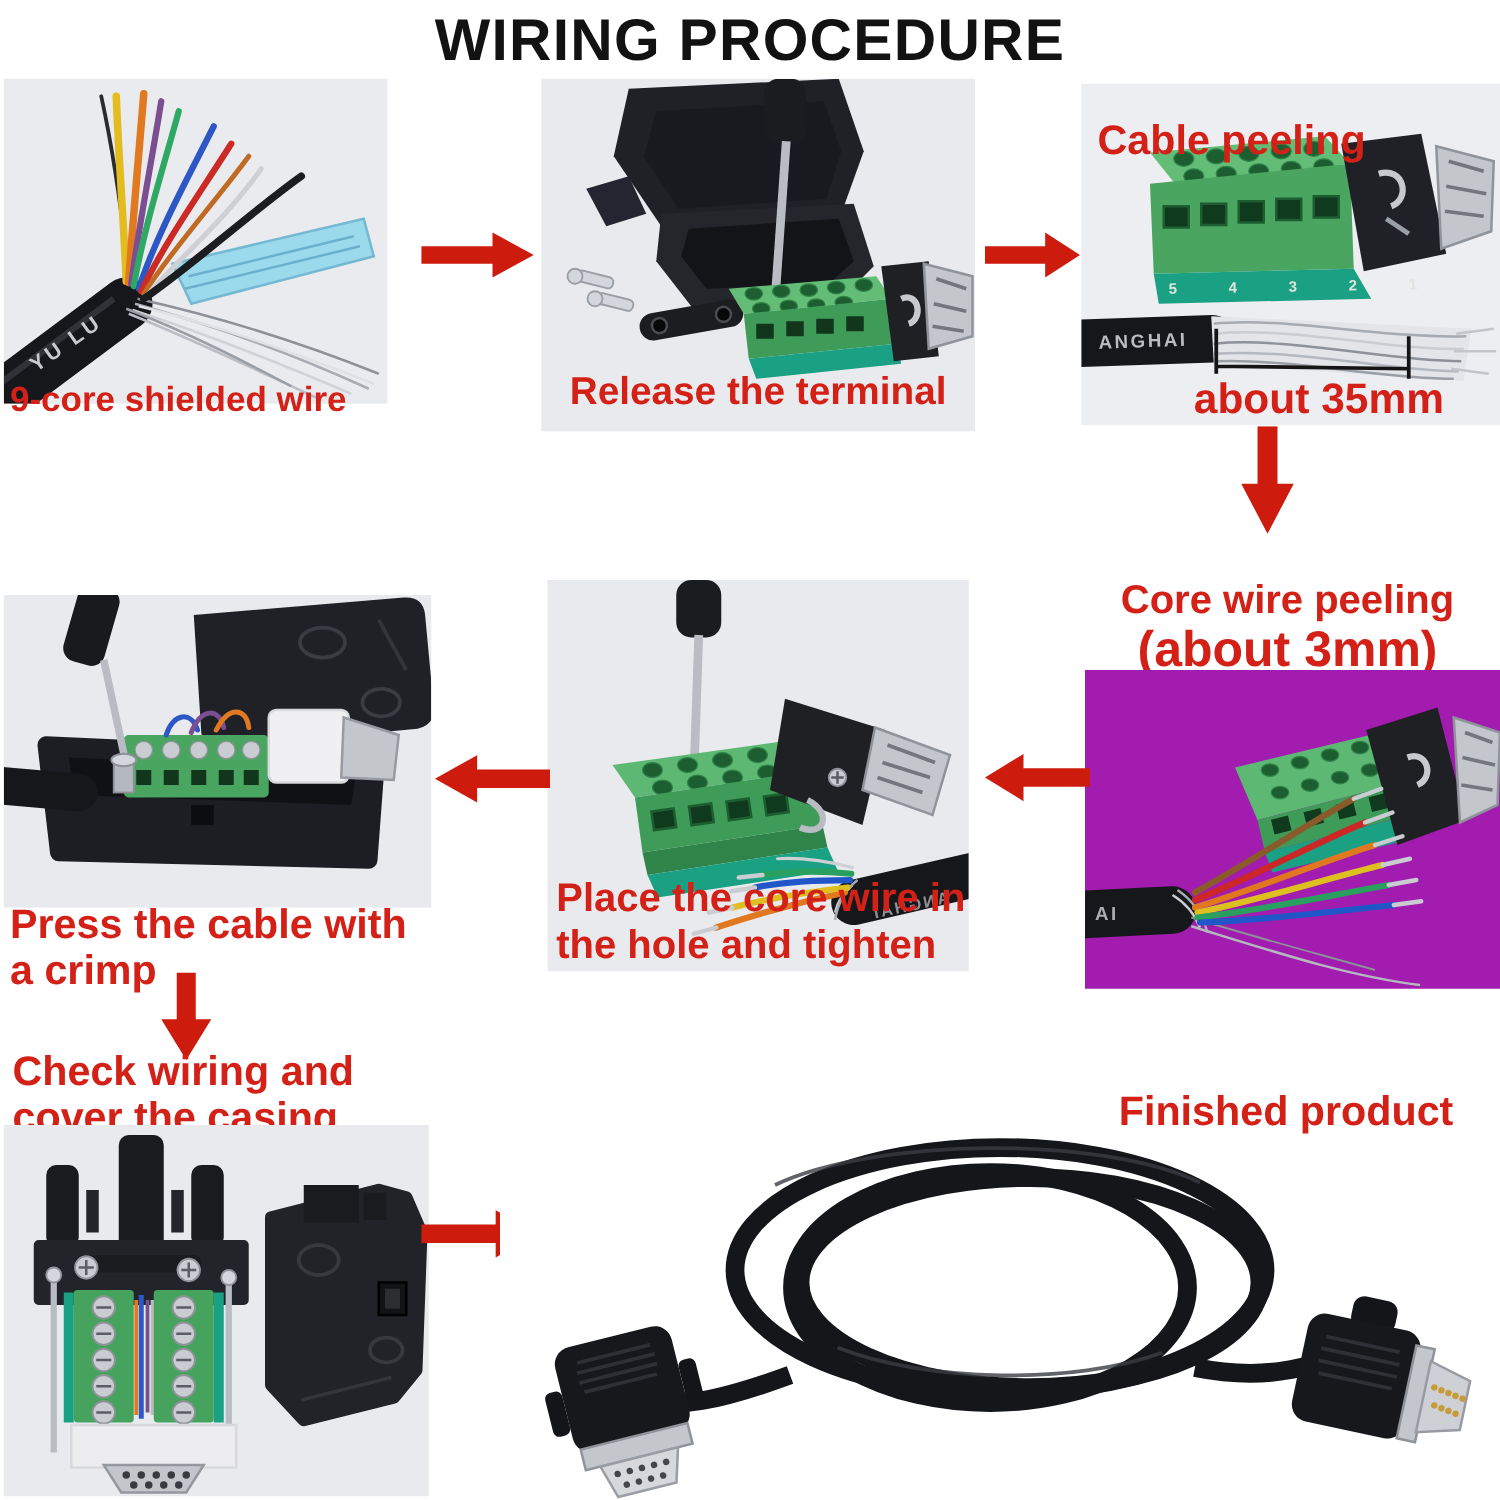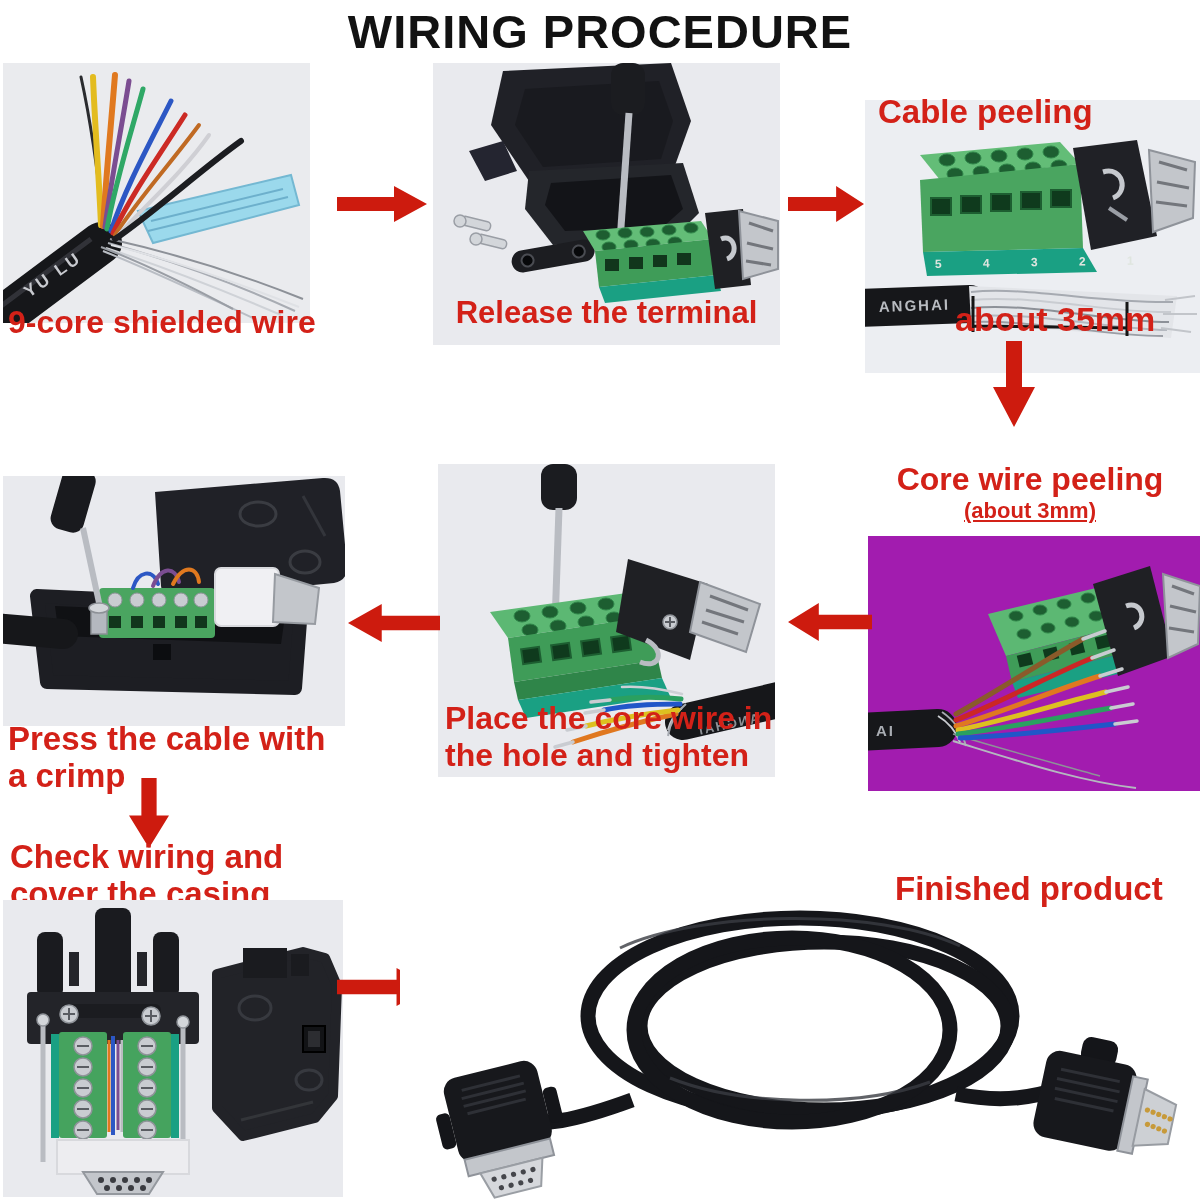--- a/index.html
+++ b/index.html
@@ -7,32 +7,32 @@
           font-family:"Liberation Sans",sans-serif;}
   .title{position:absolute;left:0;right:0;top:4px;text-align:center;color:#121212;
          font-size:47px;font-weight:800;letter-spacing:1px;}
   .photo{position:absolute;overflow:hidden;}
   .photo svg{display:block;width:100%;height:100%;}
   .cap{position:absolute;color:#d32118;font-weight:700;line-height:1;white-space:nowrap;}
   .arrow{position:absolute;}
   .arrow svg{display:block;width:100%;height:100%;}
   
   .p1{left:3px;top:63px;width:307px;height:260px;background:#eaebee;}
-  .cap1{left:8px;top:306px;font-size:32px;}
+  .cap1{left:8px;top:306px;font-size:28px;}
   .a1{left:337px;top:184px;width:90px;height:40px;}
   .p2{left:433px;top:63px;width:347px;height:282px;background:#e9eaee;}
   .cap2{left:440px;top:297px;width:333px;text-align:center;font-size:31px;}
   .a2{left:788px;top:184px;width:76px;height:40px;}
-  .p3{left:865px;top:67px;width:335px;height:273px;background:#eceef2;margin-top:33px;}
+  .p3{left:865px;top:67px;width:335px;height:273px;background:#eceef2;}
   .cap3a{left:878px;top:72px;font-size:33px;margin-top:23px;}
   .cap3b{left:955px;top:302px;font-size:34px;}
   .d1{left:993px;top:341px;width:42px;height:86px;}
   
   .cap4a{left:860px;top:463px;width:340px;text-align:center;font-size:32px;}
-  .cap4b{left:860px;top:500px;width:340px;text-align:center;font-size:22px;text-decoration:underline;}
+  .cap4b{left:860px;top:500px;width:340px;text-align:center;font-size:40px;}
   .p4{left:868px;top:536px;width:332px;height:255px;background:#a21caf;}
   .a4{left:788px;top:601px;width:84px;height:42px;}
   .p5{left:438px;top:464px;width:337px;height:313px;background:#e9eaee;}
   .cap5a{left:445px;top:702px;font-size:32px;}
   .cap5b{left:445px;top:739px;font-size:32px;}
   .a3{left:348px;top:602px;width:92px;height:42px;}
   .p6{left:3px;top:476px;width:342px;height:250px;background:#e9eaee;}
   .cap6a{left:8px;top:722px;font-size:33px;}
   .cap6b{left:8px;top:759px;font-size:33px;text-align:center;}
   .d2{left:129px;top:778px;width:40px;height:70px;}

